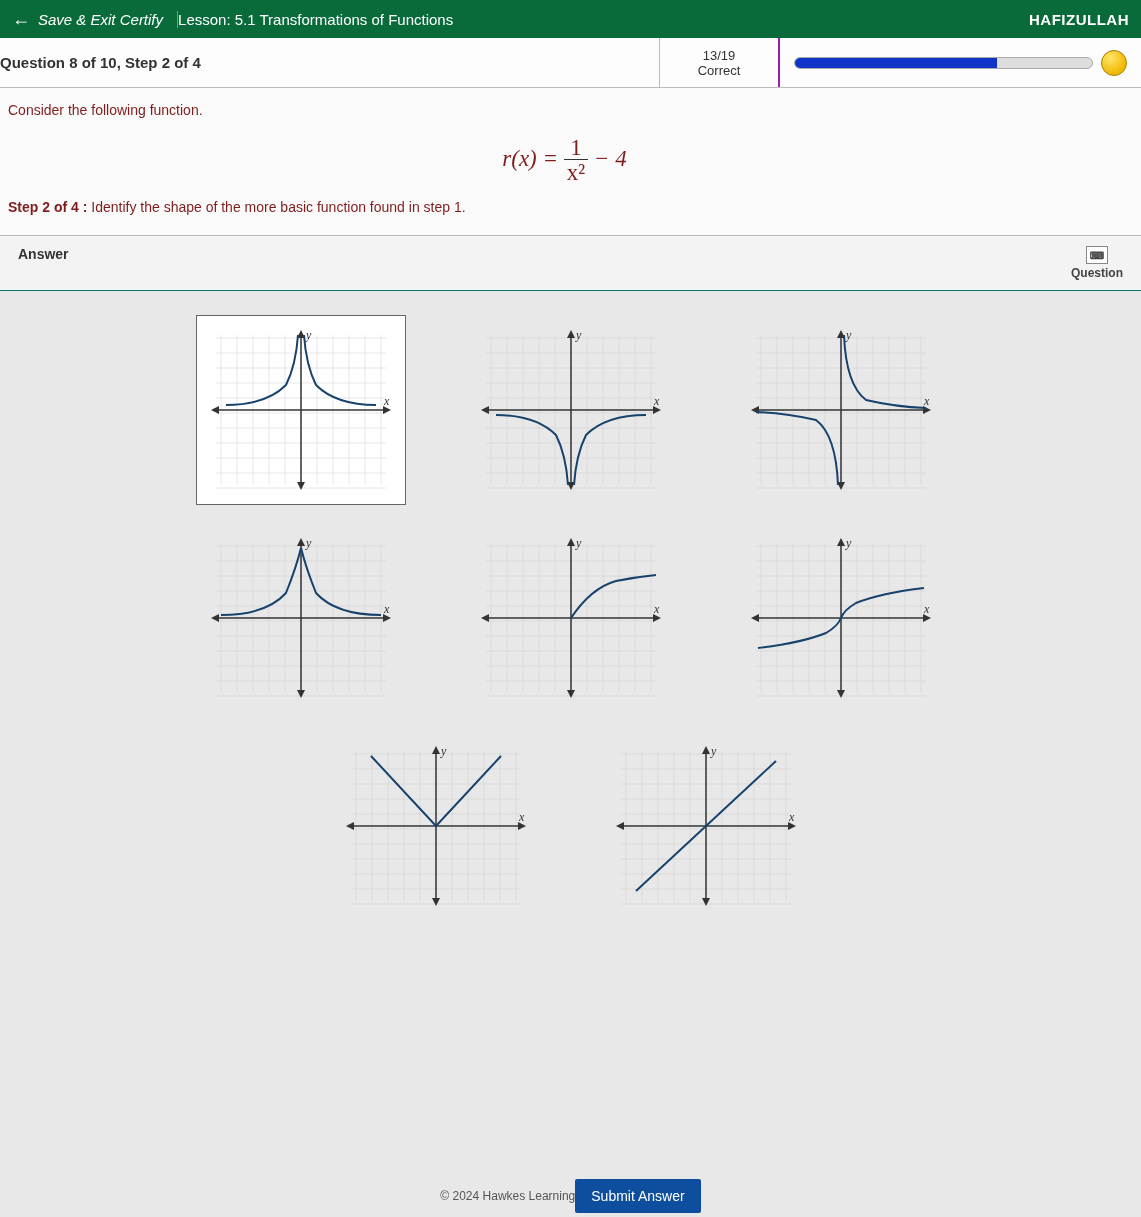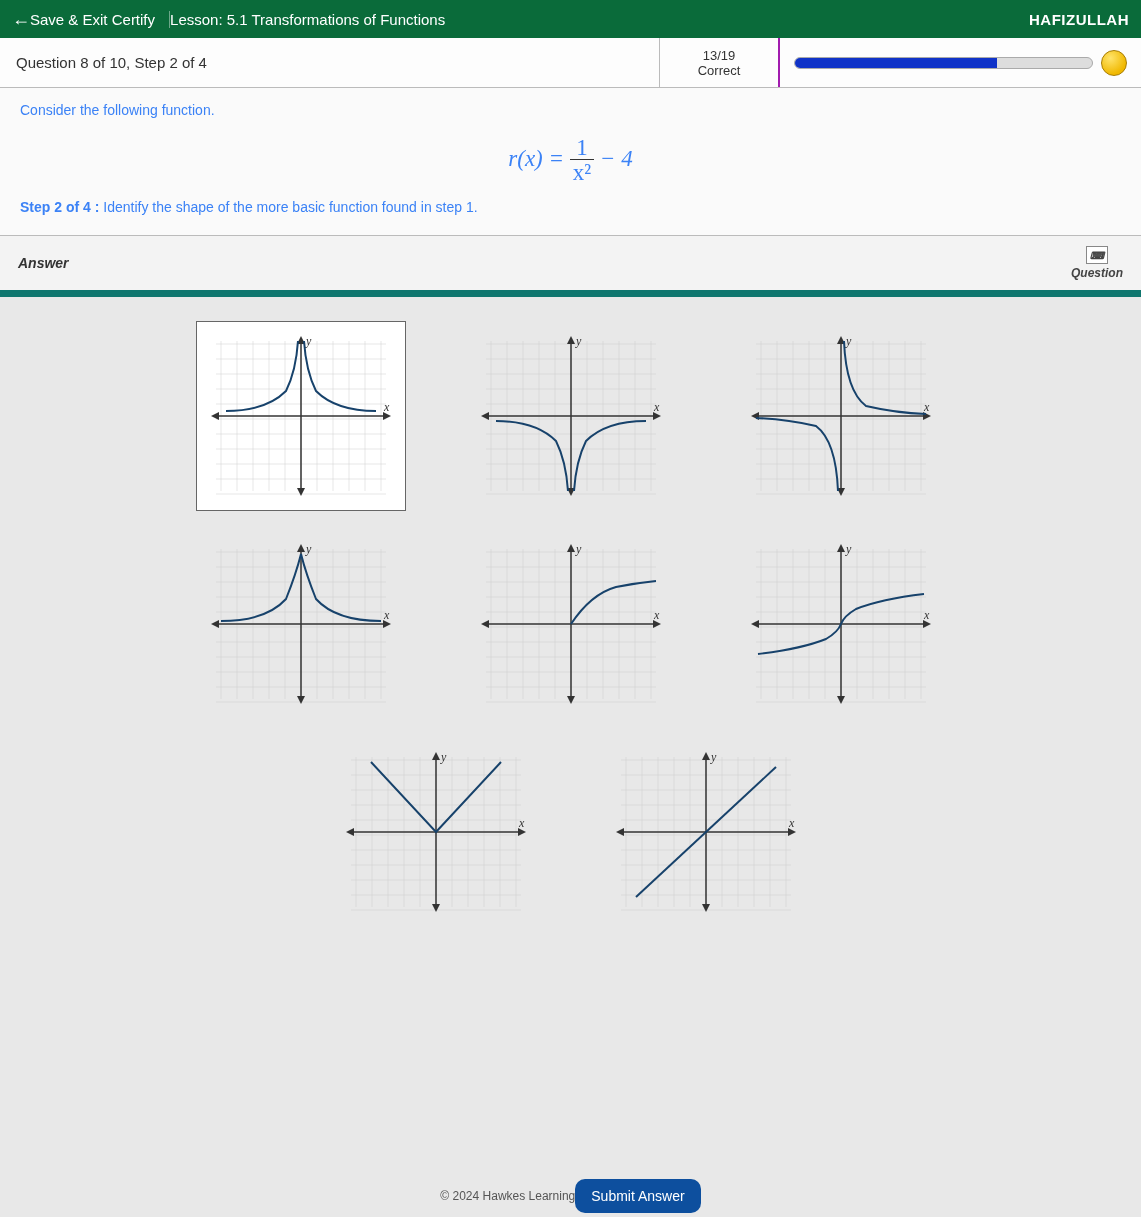--- a/index.html
+++ b/index.html
@@ -15,38 +15,38 @@
     background: #0a6b3a;
     color: #fff;
     height: 38px;
     display: flex;
     align-items: center;
     padding: 0 12px;
     font-size: 15px;
     justify-content: space-between;
   }
   .top-left { display: flex; align-items: center; gap: 14px; }
-  .save-exit { display: flex; align-items: center; gap: 0; cursor: pointer; }
+  .save-exit { display: flex; align-items: center; gap: 8px; cursor: pointer; font-style: italic; }
   .arrow-left::before { content: "←"; font-weight: bold; font-size: 18px; }
   .lesson-name { border-left: 1px solid rgba(255,255,255,.4); }
   .user-name { font-weight: bold; letter-spacing: .5px; }
   .sub-bar {
     background: #fdfdfd;
     border-bottom: 1px solid #bbb;
     height: 50px;
     display: flex;
     align-items: stretch;
   }
   .sub-left {
     flex: 0 0 660px;
     display: flex;
     align-items: center;
-    padding-left: 16px;
+    padding-left: 0;
     font-size: 15px;
-    font-weight: normal;
+    font-weight: bold;
     color: #333;
     border-right: 1px solid #bbb;
   }
   .correct-box {
     flex: 0 0 120px;
     border-right: 2px solid #a21caf;
     display: flex;
     flex-direction: column;
     align-items: center;
     justify-content: center;
@@ -75,47 +75,46 @@
   }
   .coin {
     width: 26px; height: 26px;
     background: radial-gradient(circle at 35% 30%, #ffe46b, #f0b800 70%);
     border: 1px solid #a87c00;
     border-radius: 50%;
   }
   .prompt-panel {
     background: #fafafa;
     border-bottom: 1px solid #bbb;
-    padding: 14px 20px 20px 20px;
-    color: #3b82f6;
+    padding: 14px 20px 20px 8px;
+    color: #7f1d1d;
   }
   .prompt-text { font-size: 14px; margin-bottom: 18px; }
   .func-eq {
     text-align: center;
     font-family: "Times New Roman", serif;
     font-size: 23px;
     font-style: italic;
     margin-bottom: 14px;
   }
   .frac { display: inline-block; vertical-align: middle; text-align: center; font-style: normal;}
   .frac .num { display:block; border-bottom:1px solid #333; padding:0 3px; line-height:1;}
   .frac .den { display:block; padding:0 3px; line-height:1.1;}
   .step-line { font-size: 14px; }
   .step-line b { font-weight: bold; }
   .answer-bar {
     background: #f3f3f3;
-    border-bottom: 7px solid #0f766e;
+    border-bottom: 1px solid #0f766e;
     padding: 10px 18px;
     font-size: 14px;
     font-weight: bold;
     color: #333;
     display:flex;
     justify-content:space-between;
-    align-items:center;
-    font-style:italic;
+    align-items:flex-start;
   }
   .keyboard-box{
     text-align:center;
     font-size:12px;
     color:#444;
     cursor:pointer;
   }
   .kb-icon{
     width:22px;height:18px;border:1px solid #888;background:#fff;
     display:flex;align-items:center;justify-content:center;
@@ -151,21 +150,21 @@
     padding: 0 14px;
   }
   .copyright { font-size: 12px; color: #555; }
   .submit-btn {
     background: #0d4f9e;
     color: #fff;
     border: none;
     padding: 9px 16px;
     font-size: 14px;
     cursor: pointer;
-    border-radius: 10px;
+    border-radius: 2px;
   }
 </style>
 </head>
 <body>
 
 <div class="top-bar">
   <div class="top-left">
     <div class="save-exit">
       <span class="arrow-left"></span>
       <span>Save &amp; Exit Certify</span>

